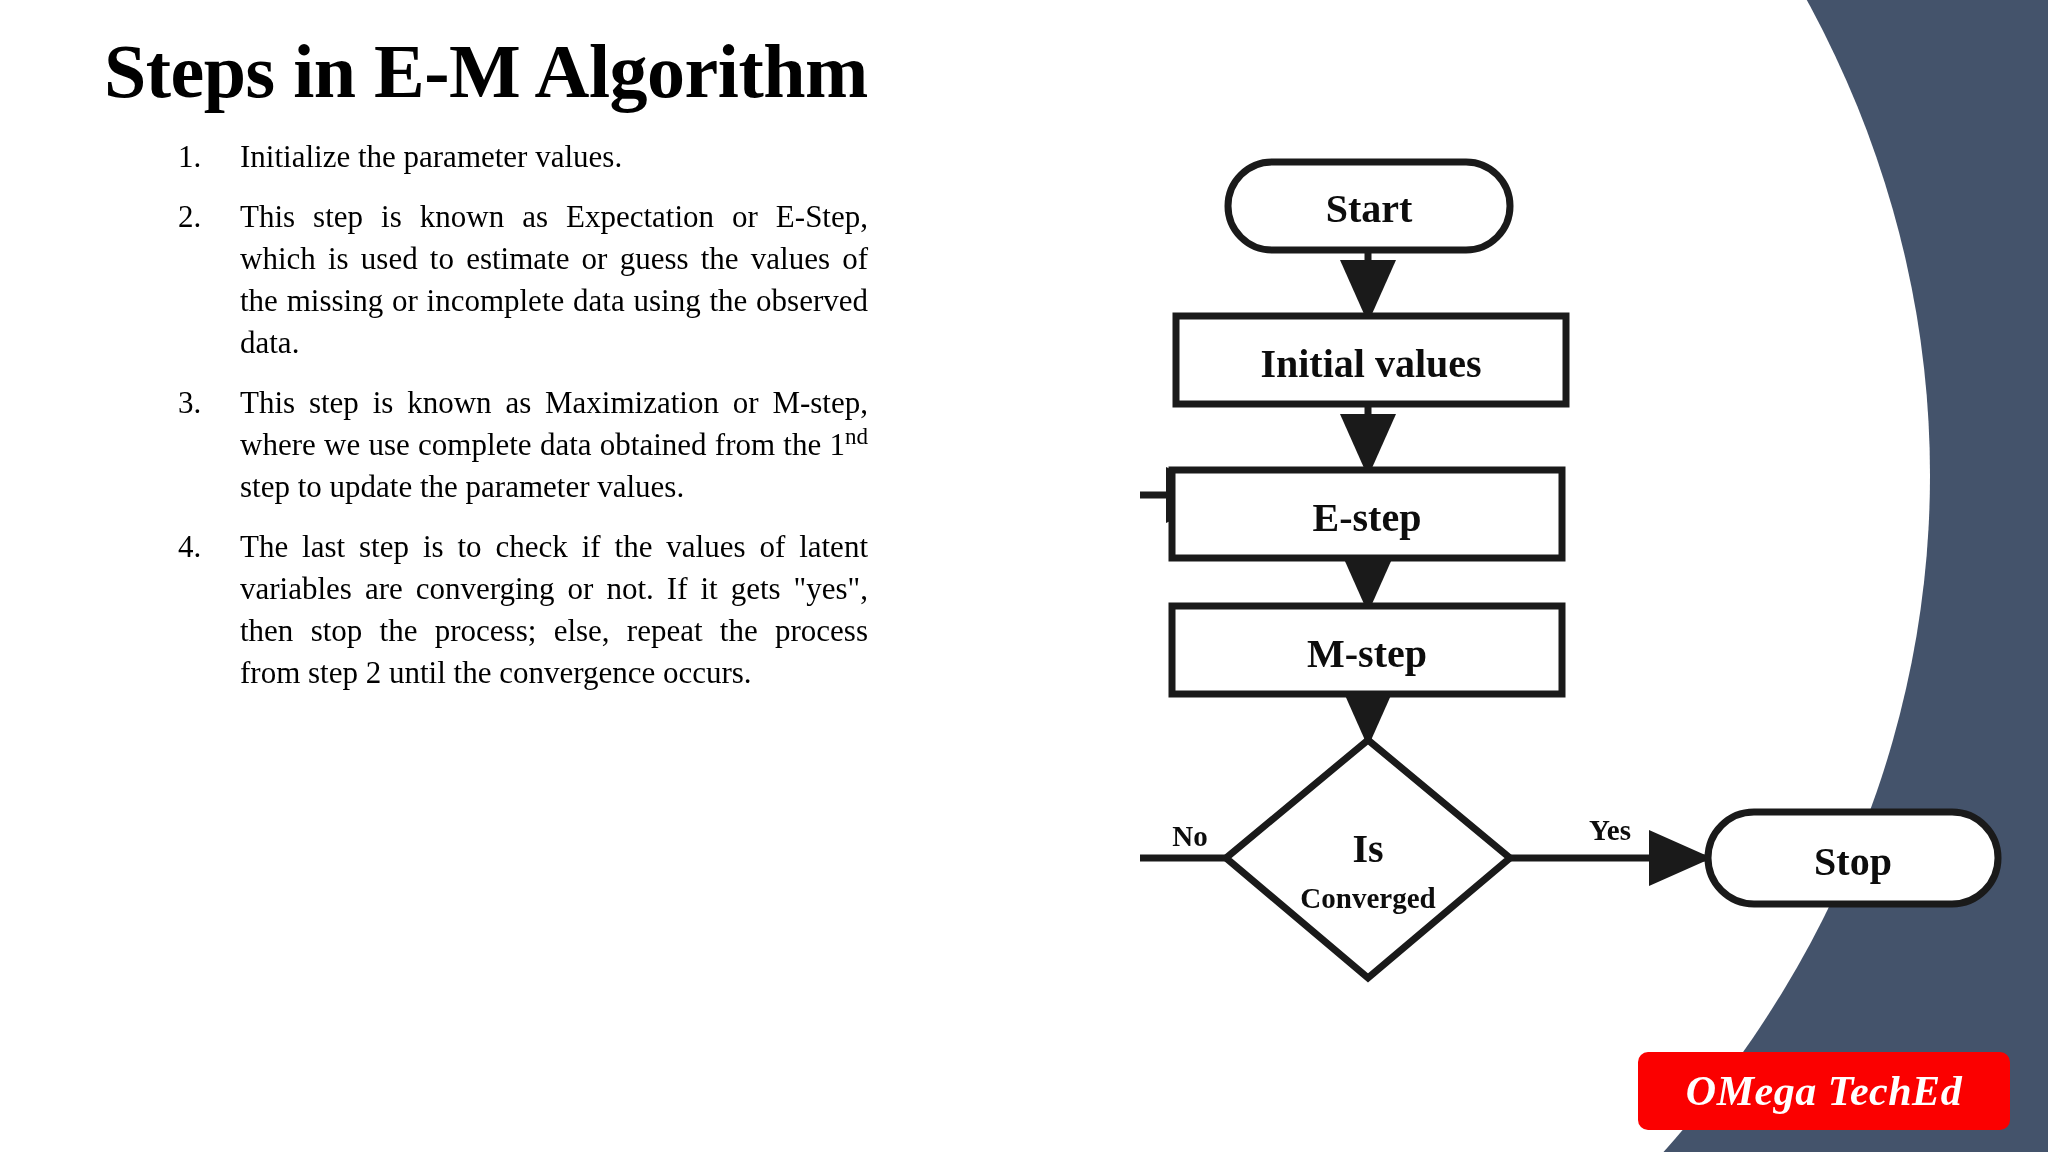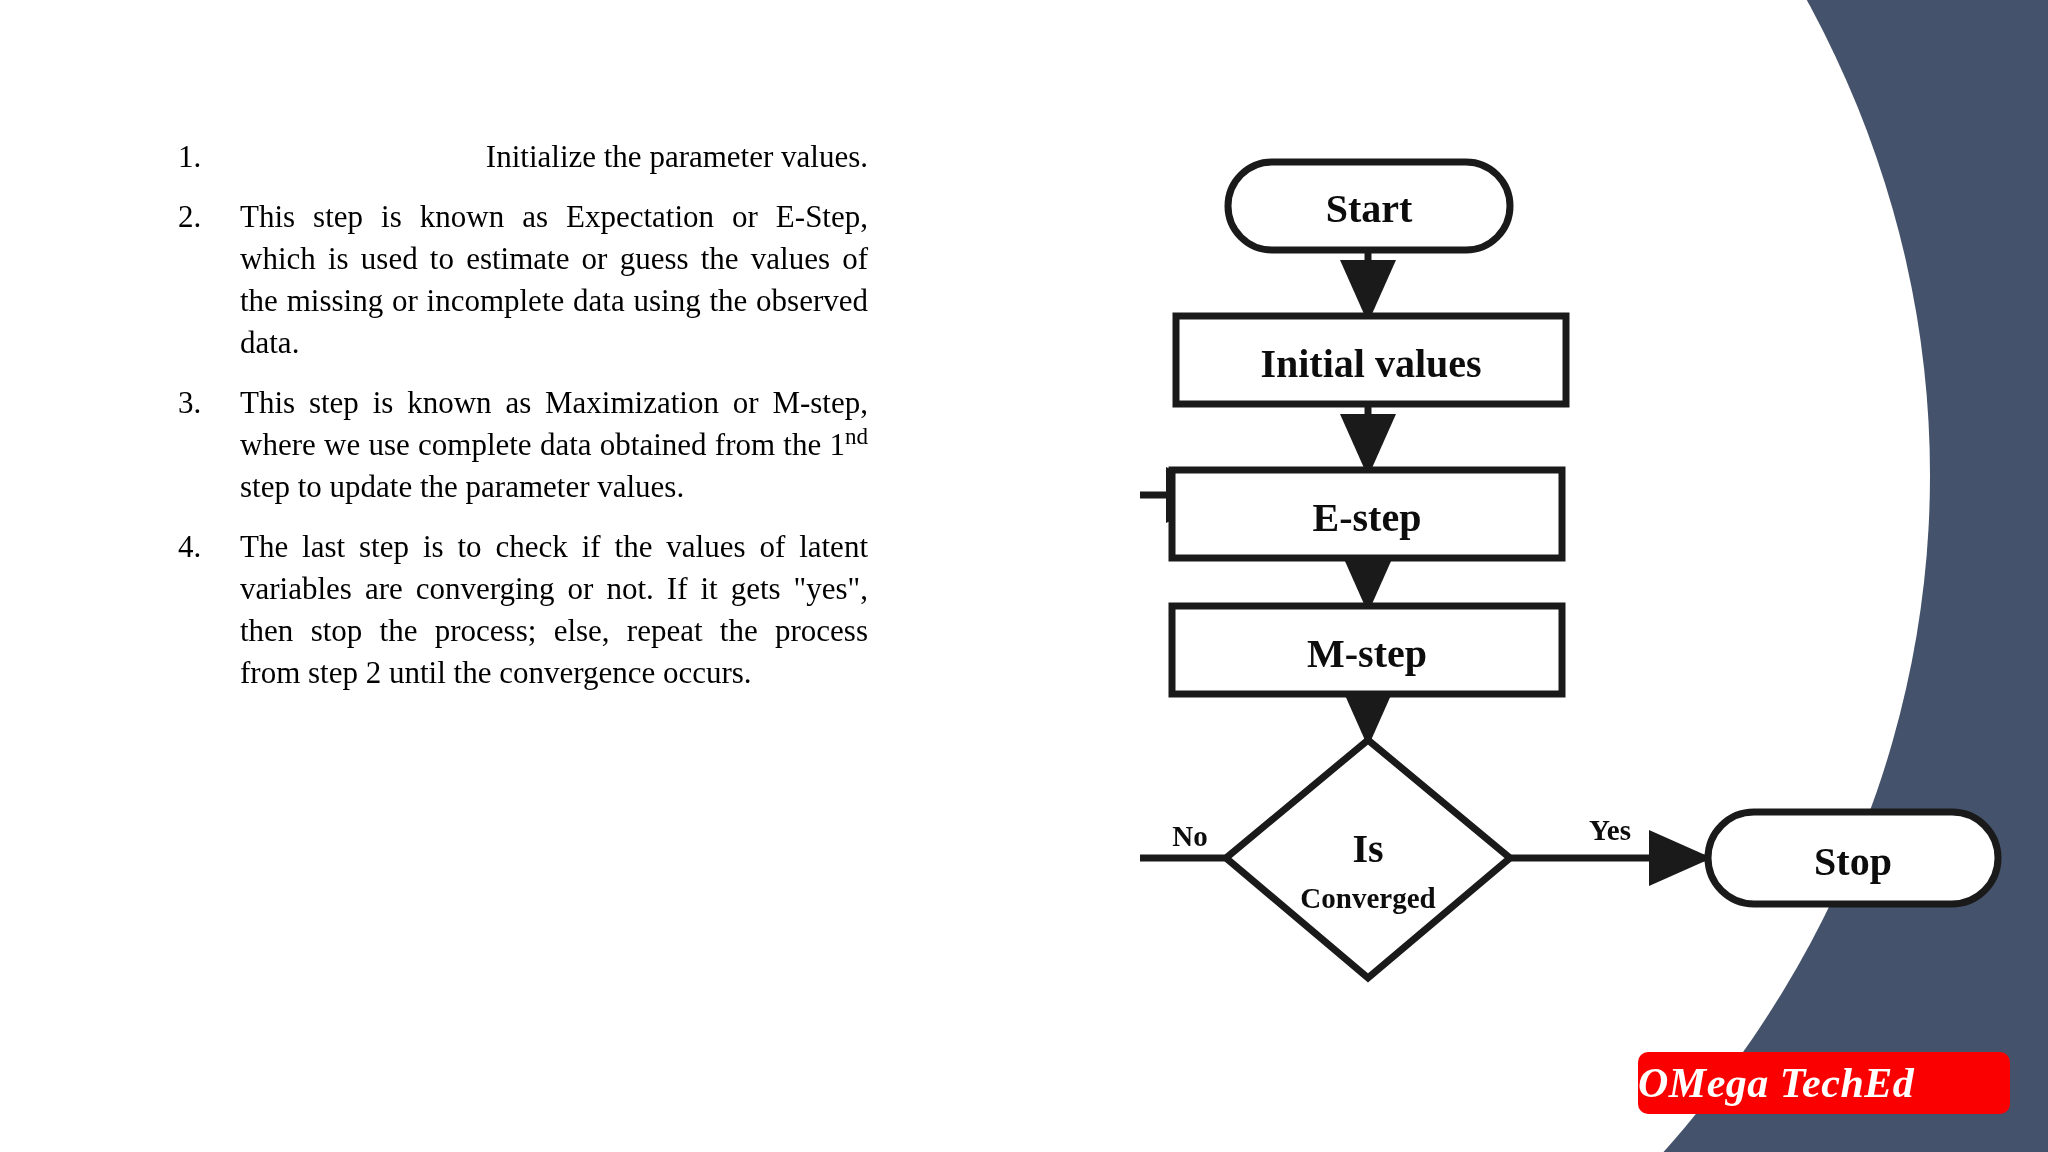--- a/index.html
+++ b/index.html
@@ -79,21 +79,21 @@
     line-height: 42px;
     text-align: left;
   }
   .step-text {
     flex: 1 1 auto;
     font-size: 31px;
     line-height: 42px;
     text-align: justify;
     text-justify: inter-word;
   }
-  .step-text.no-justify { text-align: right; }
+  .step-text.no-justify { text-align: left; }
   .sup {
     font-size: 23px;
     vertical-align: super;
     line-height: 0;
   }
 
   
   .flow {
     position: absolute;
     left: 1140px;
@@ -125,45 +125,47 @@
     stroke: #1a1a1a;
     stroke-width: 7;
   }
 
   
   .logo {
     position: absolute;
     left: 1638px;
     top: 1052px;
     width: 372px;
-    height: 62px;
+    height: 78px;
     background: #fb0000;
     border-radius: 10px;
     display: flex;
     align-items: center;
+    justify-content: center;
   }
   .logo-text {
     color: #ffffff;
     font-style: italic;
     font-weight: bold;
     font-size: 42px;
     letter-spacing: 0.5px;
     white-space: nowrap;
   }
 </style>
 </head>
 <body>
 
 <div id="slide">
 
   <div class="bg-dark"></div>
   <div class="bg-white-blob"></div>
   <div class="bg-white-top"></div>
   <div class="bg-white-mid"></div>
 
+  <div class="title">Steps in E-M Algorithm</div>
 
   <div class="steps">
 
     <div class="step">
       <div class="step-num">1.</div>
       <div class="step-text no-justify">Initialize the parameter values.</div>
     </div>
 
     <div class="step">
       <div class="step-num">2.</div>

